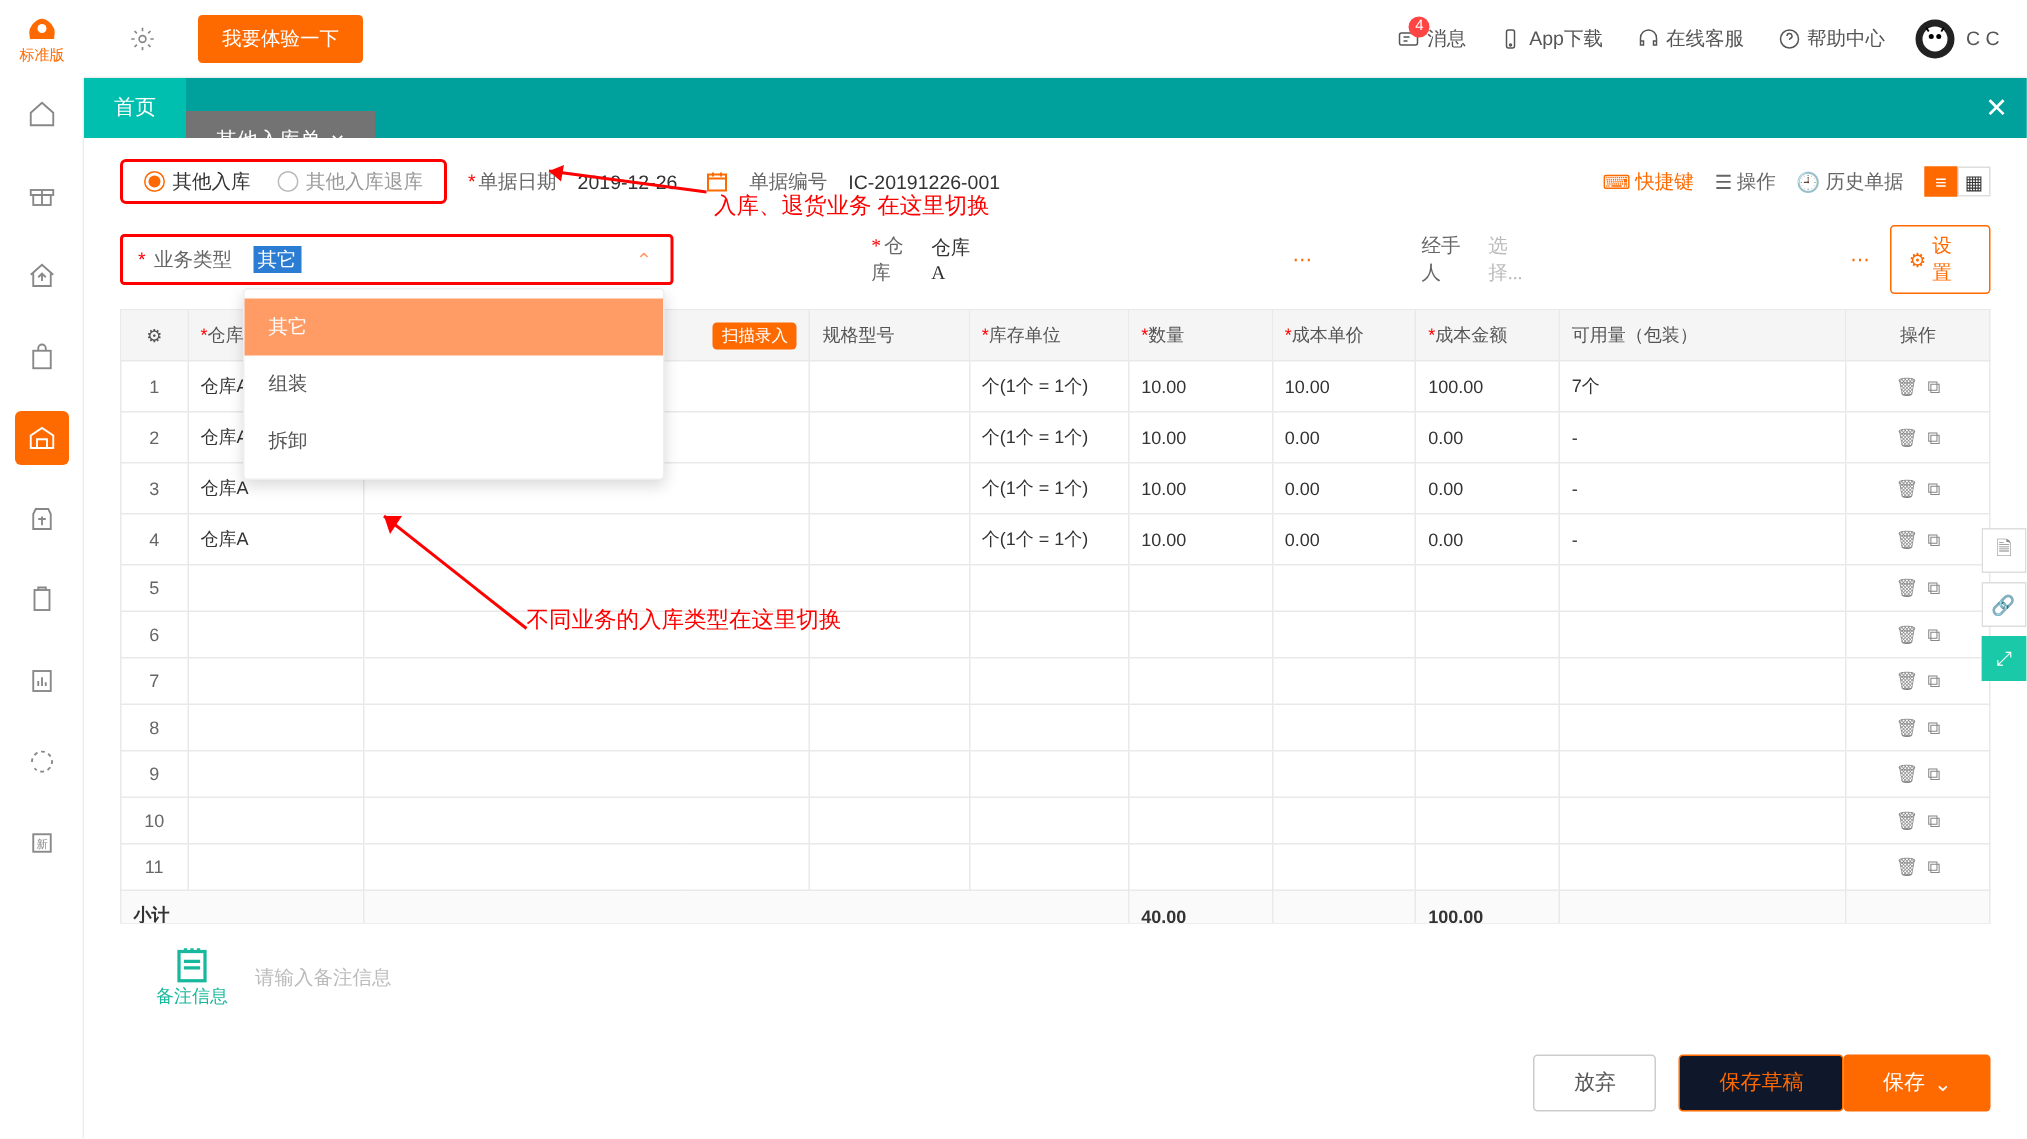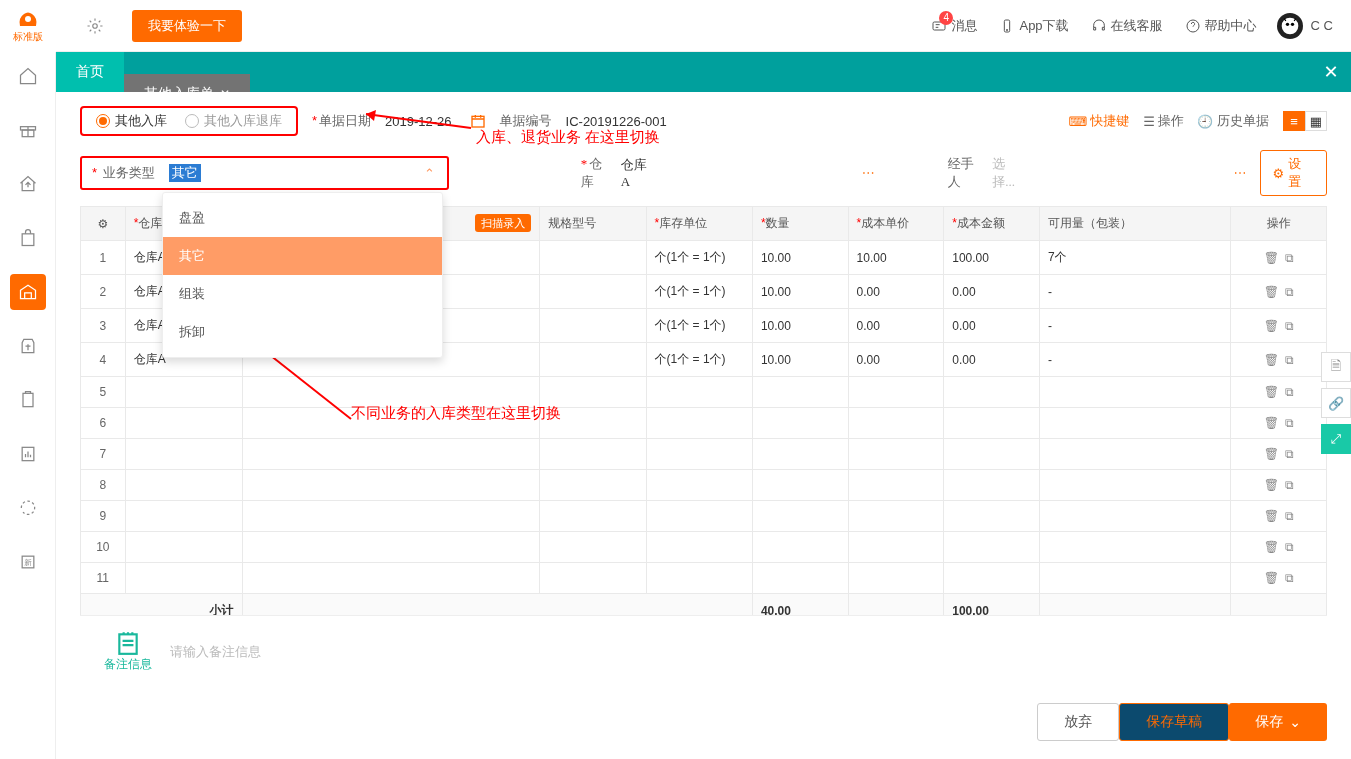--- a/index.html
+++ b/index.html
@@ -95,21 +95,21 @@
 
 .remarks { display: flex; align-items: center; gap: 18px; padding: 14px 24px; border-top: 1px solid #eee; margin: 0 24px; }
 .remarks-icon { color: #19b89c; display: flex; flex-direction: column; align-items: center; font-size: 12px; }
 .remarks-icon svg { width: 26px; height: 26px; stroke: #19b89c; fill: none; stroke-width: 2; }
 .remarks-input { flex: 1; color: #bbb; font-size: 13px; }
 
 
 .footer { padding: 16px 24px 18px; display: flex; justify-content: flex-end; gap: 0; background: #fff; }
 .btn { padding: 9px 26px; border-radius: 3px; cursor: pointer; font-size: 14px; }
 .btn-plain { border: 1px solid #ccc; color: #555; background: #fff; }
-.btn-outline { border: 1px solid #ff6a00; color: #ff6a00; background: #0c4a6e; }
+.btn-outline { border: 1px solid #ff6a00; color: #ff6a00; background: #0f172a; margin-left: 15px; }
 .btn-primary { background: #ff6a00; color: #fff; display: flex; align-items: center; gap: 6px; }
 
 
 .right-rail { position: absolute; right: 0; top: 260px; display: flex; flex-direction: column; gap: 6px; }
 .rail-item { width: 30px; height: 30px; background: #fff; border: 1px solid #ddd; display: flex; align-items: center; justify-content: center; cursor: pointer; color: #888; }
 .rail-item.green { background: #19c9a7; color: #fff; border-color: #19c9a7; }
 
 svg { display: block; }
 </style>
 </head>
@@ -285,21 +285,20 @@
     </div>
 
     <div class="row2">
       <div class="combo-wrap">
         <span class="lbl"><span class="star">*</span> <span>业务类型</span></span>
         <div class="combo">
           <span class="sel">其它</span>
           <span class="chev">⌃</span>
         </div>
         <div class="dropdown">
-          <div class="dd-item">盘盈</div>
           <div class="dd-item hover">其它</div>
           <div class="dd-item">组装</div>
           <div class="dd-item">拆卸</div>
         </div>
       </div>
 
       <div class="field-group" style="margin-left:120px;">
         <span class="lbl"><span class="star">*</span><span>仓库</span></span>
         <span class="field-val">仓库A</span>
         <span class="dots" style="margin-left:200px;">⋯</span>
@@ -481,21 +480,21 @@
               <td></td>
               <td></td>
               <td></td>
               <td></td>
               <td></td>
               <td class="act-cell"><span>🗑</span><span>⧉</span></td>
             </tr>
           </tbody>
         <tfoot>
           <tr class="subtotal-row">
-            <td colspan="2" style="text-align:right">小计</td>
+            <td colspan="2" style="text-align:left">小计</td>
             <td colspan="4"></td>
             <td>40.00</td>
             <td></td>
             <td>100.00</td>
             <td></td>
               <td></td>
           </tr>
         </tfoot>
       </table>
     </div>

